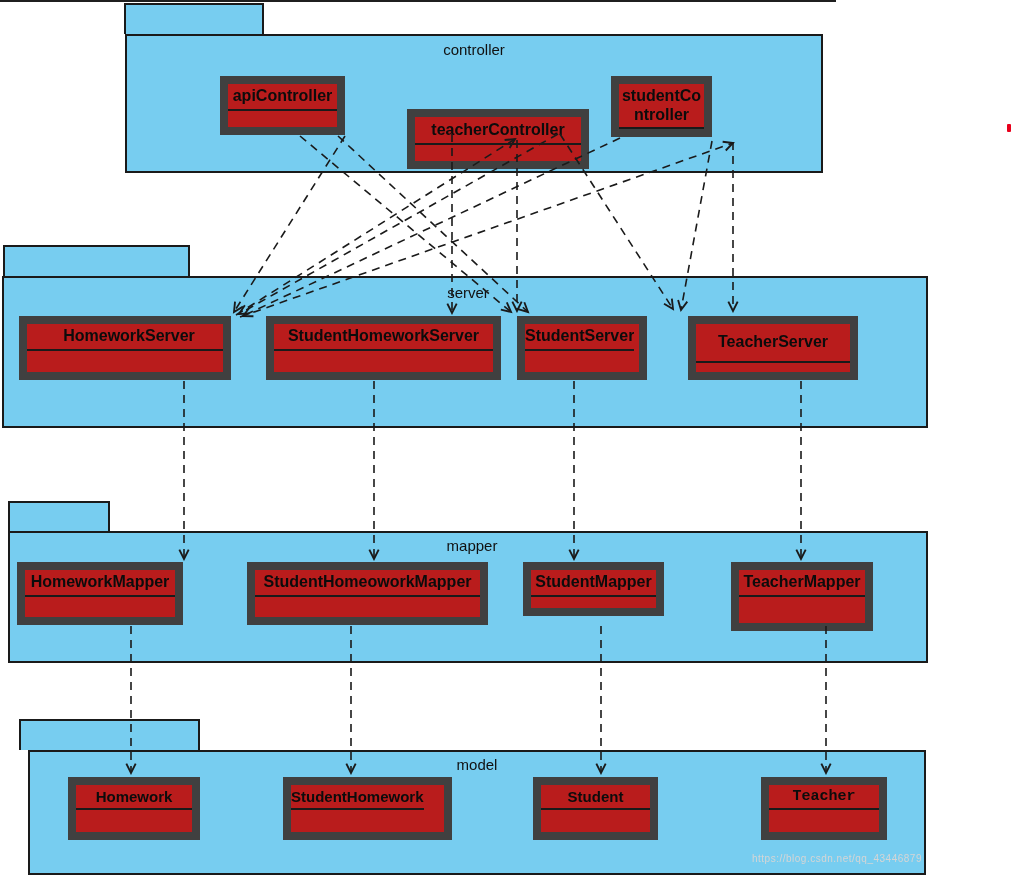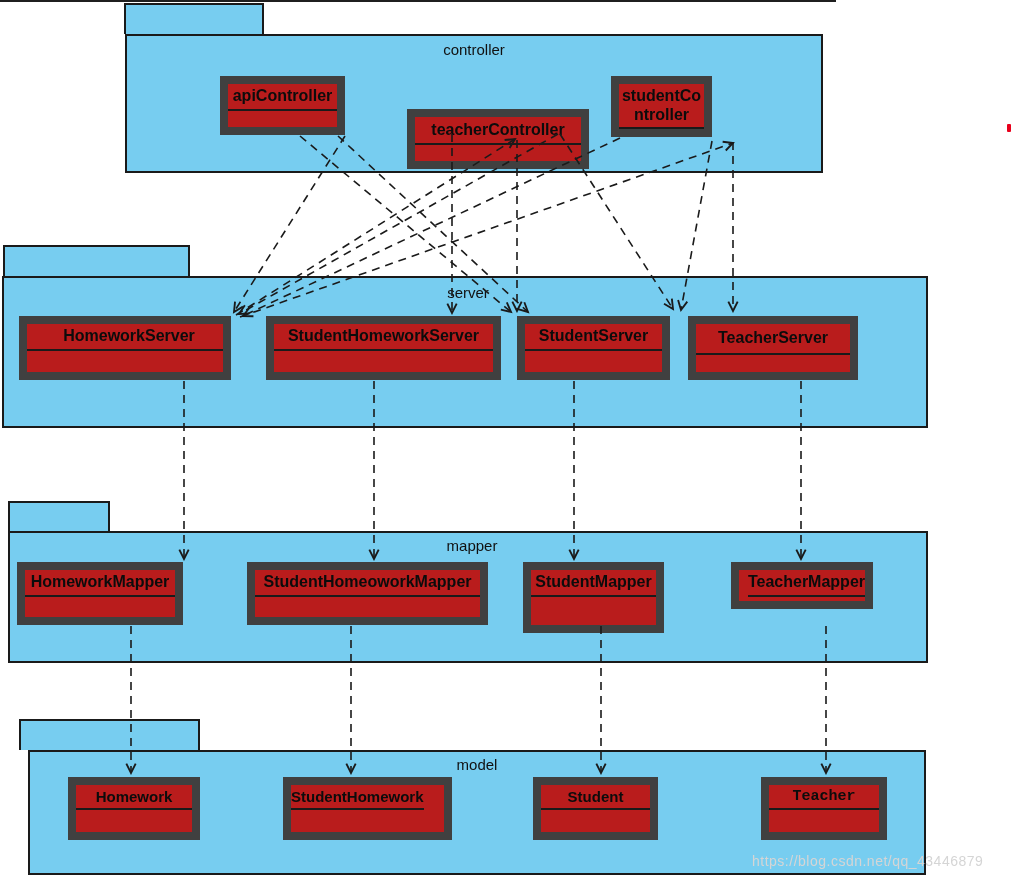--- a/index.html
+++ b/index.html
@@ -10,21 +10,21 @@
   .pkg-tab{border-bottom:none;}
   .pkg-title{position:absolute;transform:translateX(-50%);font-size:15px;color:#111;white-space:nowrap;}
   .cls{position:absolute;background:#b91c1c;border:8px solid #404040;box-sizing:border-box;}
   .cls-name{display:flex;align-items:center;justify-content:center;text-align:center;
             font-weight:bold;font-size:16px;color:#0c0c0c;border-bottom:2px solid #1a1a1a;
             overflow:hidden;word-break:break-all;line-height:1.15;box-sizing:border-box;}
   .cls-body{flex:1;}
   .model-name{font-size:15px;}
   svg.arrows{position:absolute;left:0;top:0;pointer-events:none;}
   .dep{stroke:#1a1a1a;stroke-width:1.6;stroke-dasharray:8 6;fill:none;}
-  .watermark{position:absolute;left:752px;top:853px;font-size:14px;color:#d5d5d5;letter-spacing:0.5px;white-space:nowrap;}
+  .watermark{position:absolute;left:752px;top:853px;font-size:10px;color:#d5d5d5;letter-spacing:0.5px;white-space:nowrap;}
   .redmark{position:absolute;left:1007px;top:124px;width:4px;height:8px;background:#e8001c;border-radius:1px;}
 </style>
 </head>
 <body>
 
 <div class="stage">
 
   <div class="topline"></div>
 
   <div class="pkg-tab" style="left:124px;top:3px;width:140px;height:31px;"></div>
@@ -57,42 +57,42 @@
   </div>
 
   <div class="cls" style="left:19px;top:316px;width:212px;height:64px;display:flex;flex-direction:column;">
     <div class="cls-name" style="height:27px;padding-left:8px;">HomeworkServer</div>
     <div class="cls-body"></div>
   </div>
   <div class="cls" style="left:266px;top:316px;width:235px;height:64px;display:flex;flex-direction:column;">
     <div class="cls-name" style="height:27px;">StudentHomeworkServer</div>
     <div class="cls-body"></div>
   </div>
-  <div class="cls" style="left:517px;top:316px;width:153px;height:64px;display:flex;flex-direction:column;">
+  <div class="cls" style="left:517px;top:316px;width:130px;height:64px;display:flex;flex-direction:row;">
     <div class="cls-name" style="height:27px;">StudentServer</div>
     <div class="cls-body"></div>
   </div>
   <div class="cls" style="left:688px;top:316px;width:170px;height:64px;display:flex;flex-direction:column;">
-    <div class="cls-name" style="height:31px;">TeacherServer</div>
+    <div class="cls-name" style="height:39px;">TeacherServer</div>
     <div class="cls-body"></div>
   </div>
 
   <div class="cls" style="left:17px;top:562px;width:166px;height:63px;display:flex;flex-direction:column;">
     <div class="cls-name" style="height:27px;white-space:nowrap;">HomeworkMapper</div>
     <div class="cls-body"></div>
   </div>
   <div class="cls" style="left:247px;top:562px;width:241px;height:63px;display:flex;flex-direction:column;">
     <div class="cls-name" style="height:27px;white-space:nowrap;">StudentHomeoworkMapper</div>
     <div class="cls-body"></div>
   </div>
-  <div class="cls" style="left:523px;top:562px;width:141px;height:71px;display:flex;flex-direction:column;">
+  <div class="cls" style="left:523px;top:562px;width:141px;height:54px;display:flex;flex-direction:column;">
     <div class="cls-name" style="height:27px;white-space:nowrap;">StudentMapper</div>
     <div class="cls-body"></div>
   </div>
-  <div class="cls" style="left:731px;top:562px;width:142px;height:47px;display:flex;flex-direction:column;align-items:flex-end;">
+  <div class="cls" style="left:731px;top:562px;width:142px;height:69px;display:flex;flex-direction:column;">
     <div class="cls-name" style="height:27px;white-space:nowrap;">TeacherMapper</div>
     <div class="cls-body"></div>
   </div>
 
   <div class="cls" style="left:68px;top:777px;width:132px;height:63px;display:flex;flex-direction:column;">
     <div class="cls-name model-name" style="height:25px;">Homework</div>
     <div class="cls-body"></div>
   </div>
   <div class="cls" style="left:283px;top:777px;width:169px;height:63px;display:flex;flex-direction:row;">
     <div class="cls-name model-name" style="height:25px;white-space:nowrap;">StudentHomework</div>

